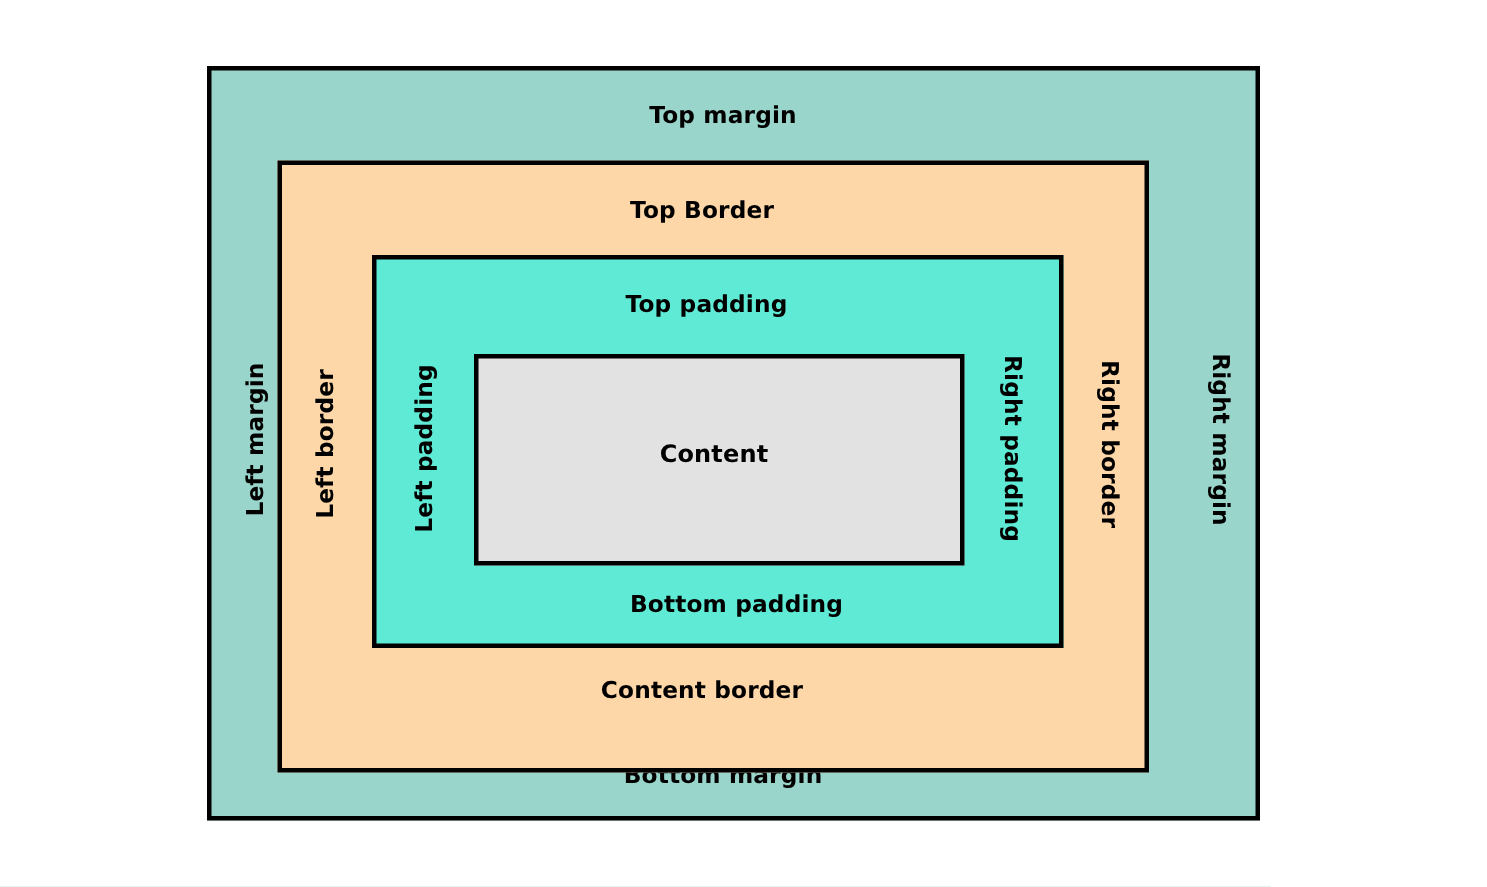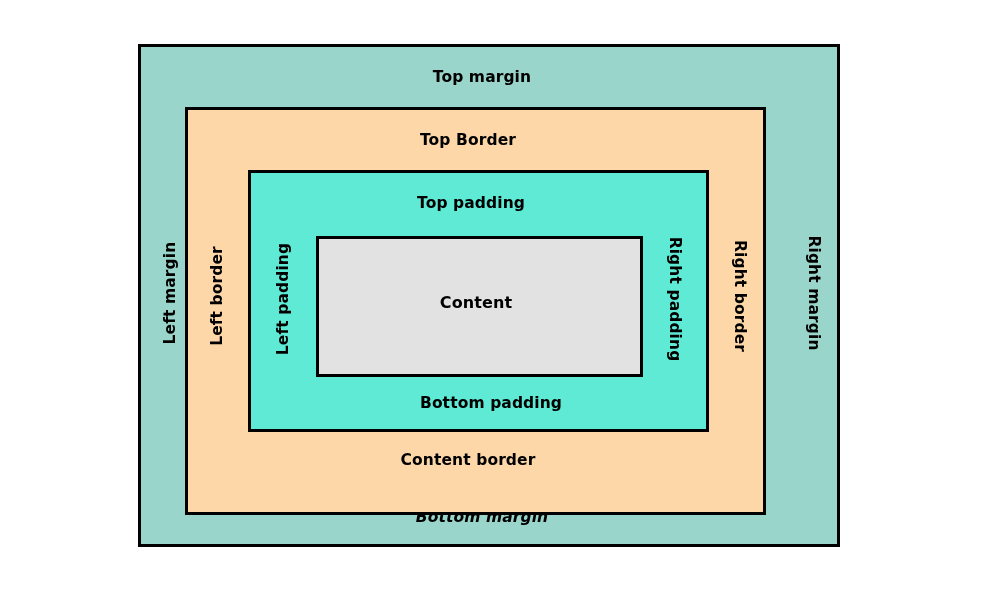--- a/index.html
+++ b/index.html
@@ -91,21 +91,21 @@
 </style>
 </head>
 <body>
 
 <div id="box-model-diagram">
 
   <div class="box" id="margin-box" style="background:#9AD5CB;">
 
     <div class="label label-h" style="left:341px; top:31px;">Top margin</div>
 
-    <div class="label label-h" style="left:341px; top:471px;font-style:italic;">Bottom margin</div>
+    <div class="label label-h" style="left:341px; top:471px;">Bottom margin</div>
 
     <div class="label label-v-left" style="left:30px; top:246px;">Left margin</div>
 
     <div class="label label-v-right" style="left:672px; top:246px;">Right margin</div>
 
     <div class="box" id="border-box" style="background:#FDD7A8;">
 
       <div class="label label-h" style="left:280px; top:31px;">Top Border</div>
 
       <div class="label label-h" style="left:280px; top:351px;">Content border</div>

